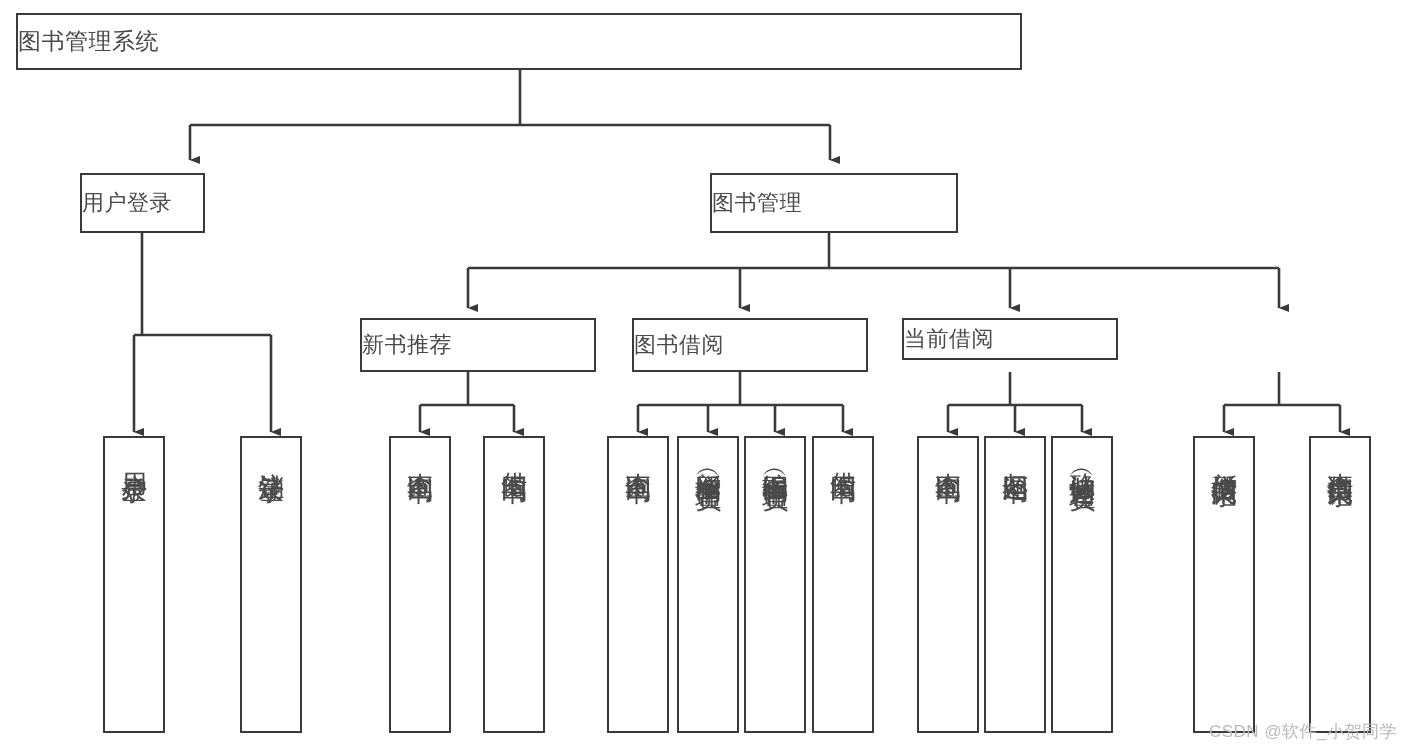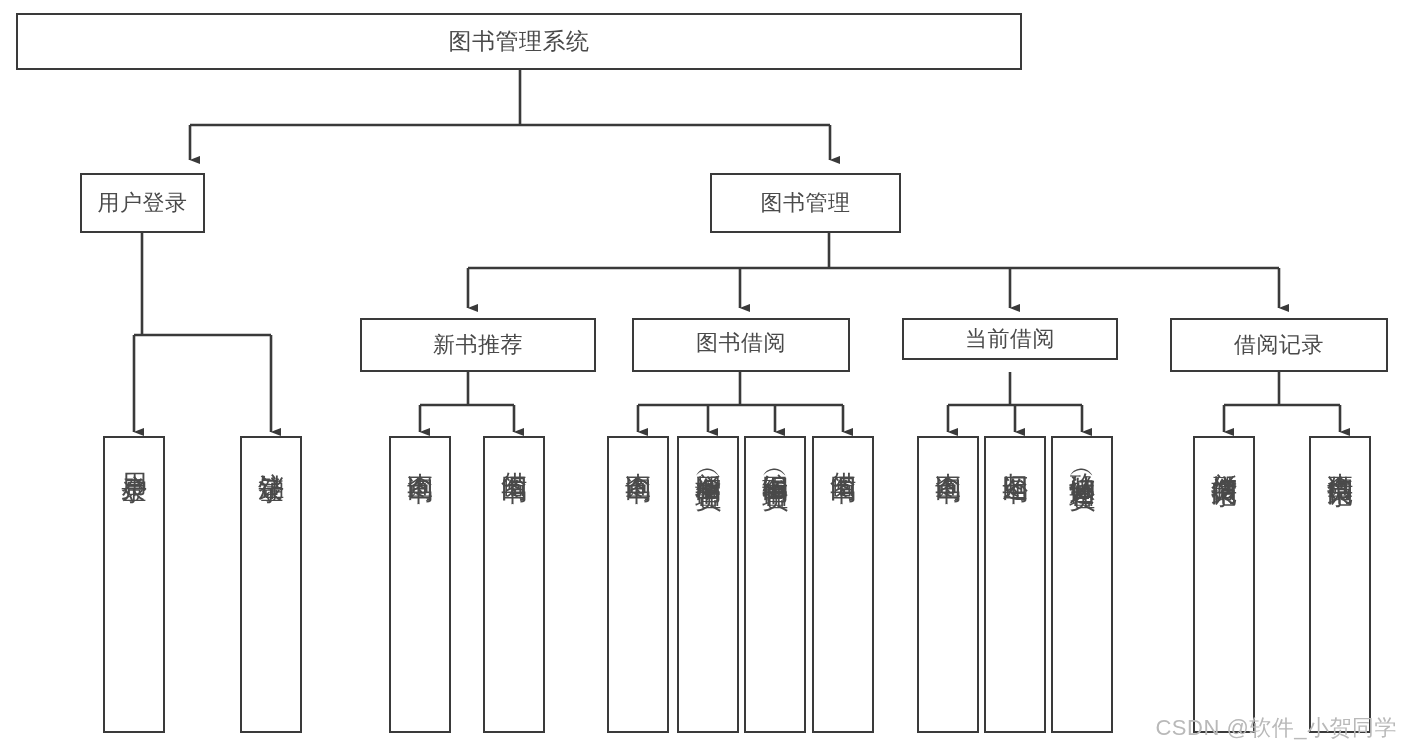--- a/index.html
+++ b/index.html
@@ -20,21 +20,20 @@
     width:1405px;height:747px;
     pointer-events:none;
   }
   .node{
     position:absolute;
     box-sizing:border-box;
     background:#ffffff;
     border:2px solid #3a3a3a;
     display:flex;
     align-items:center;
-    justify-content:center;
     color:#4a4a4a;
     letter-spacing:.5px;
   }
   .node .lbl{
     display:block;
     text-align:center;
     line-height:1.28;
     white-space:nowrap;
   }
   
@@ -51,21 +50,21 @@
     text-orientation:upright;
     font-size:26px;
     line-height:1.05;
     letter-spacing:2px;
     white-space:nowrap;
   }
   #watermark{
     position:absolute;
     right:8px;
     bottom:4px;
-    font-size:22px;
+    font-size:17px;
     color:#b9b9b9;
     letter-spacing:.5px;
     user-select:none;
     white-space:nowrap;
   }
 </style>
 </head>
 <body>
 
 <div id="canvas">
@@ -120,35 +119,32 @@
     </g>
   </svg>
 
   <div class="node h root" style="left:16px;top:13px;width:1006px;height:57px;">
     <span class="lbl">图书管理系统</span>
   </div>
 
   <div class="node h" style="left:80px;top:173px;width:125px;height:60px;">
     <span class="lbl">用户登录</span>
   </div>
-  <div class="node h" style="left:710px;top:173px;width:191px;height:60px;">
+  <div class="node h" style="left:710px;top:173px;width:248px;height:60px;">
     <span class="lbl">图书管理</span>
   </div>
 
   <div class="node h" style="left:360px;top:318px;width:236px;height:54px;">
     <span class="lbl">新书推荐</span>
   </div>
-  <div class="node h" style="left:632px;top:318px;width:218px;height:54px;font-family:Liberation Mono, monospace;">
+  <div class="node h" style="left:632px;top:318px;width:236px;height:54px;">
     <span class="lbl">图书借阅</span>
   </div>
   <div class="node h" style="left:902px;top:318px;width:216px;height:42px;">
     <span class="lbl">当前借阅</span>
-  </div>
-  <div class="node h" style="left:1170px;top:318px;width:218px;height:54px;">
-    <span class="lbl">借阅记录</span>
   </div>
 
   <div class="node v" style="left:103px;top:436px;width:62px;height:297px;">
     <span class="lbl">用户登录</span>
   </div>
   <div class="node v" style="left:240px;top:436px;width:62px;height:297px;">
     <span class="lbl">注销登录</span>
   </div>
 
   <div class="node v" style="left:389px;top:436px;width:62px;height:297px;">

